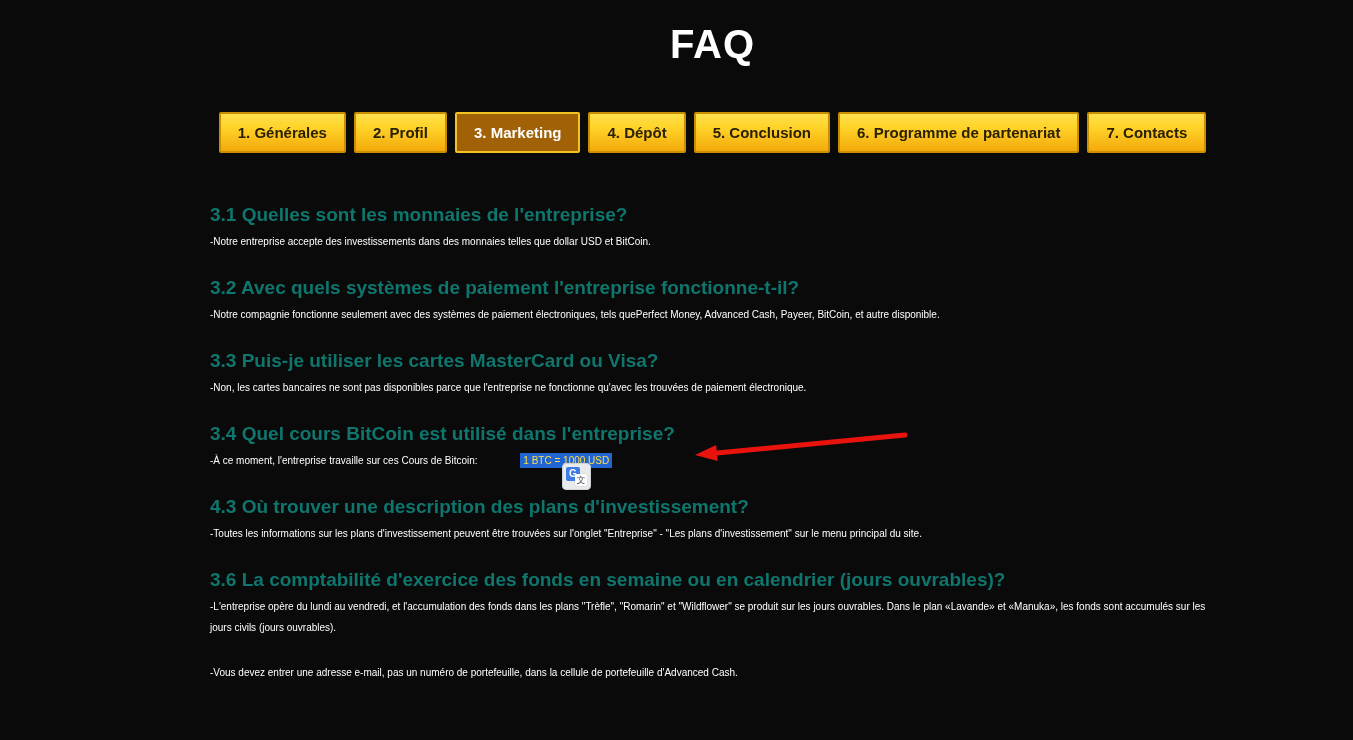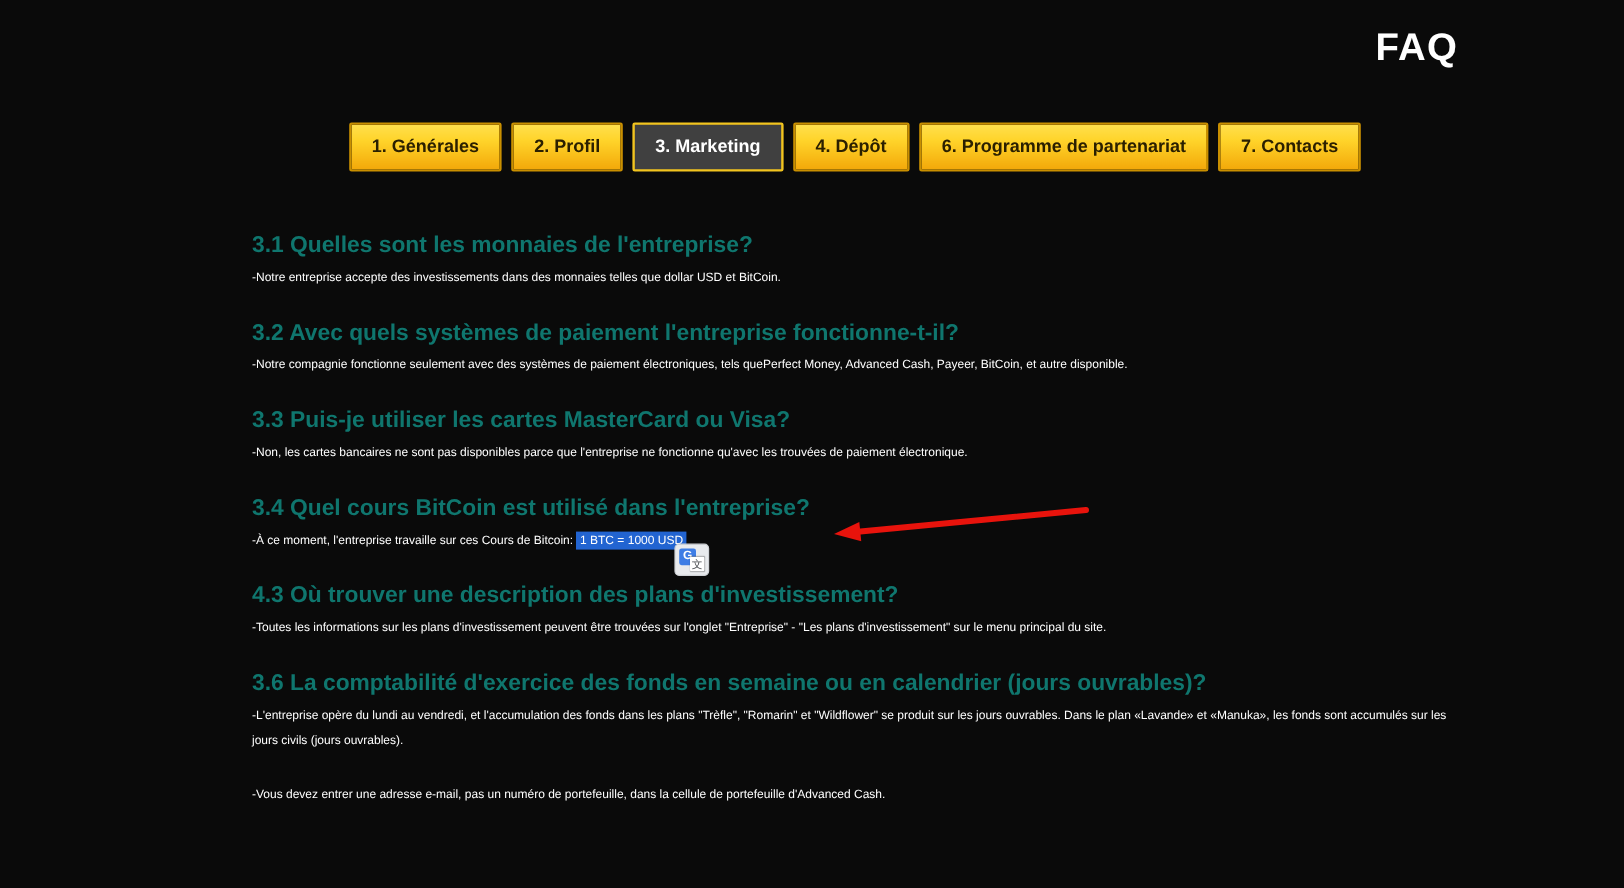--- a/index.html
+++ b/index.html
@@ -11,23 +11,23 @@
     font-family: "Liberation Sans", sans-serif;
   }
   .content {
     margin-left: 210px;
     width: 1005px;
     padding-top: 20px;
     position: relative;
   }
   h1.page-title {
     margin: 0;
-    text-align: right;
+    text-align: center;
     color: #ffffff;
-    font-size: 32px;
+    font-size: 40px;
     font-weight: 700;
     line-height: 1.2;
     letter-spacing: 1px;
   }
   .tabs-row {
     margin-top: 44px;
     display: flex;
     justify-content: center;
     gap: 8px;
   }
@@ -38,21 +38,21 @@
     color: #2b2000;
     font-size: 15px;
     font-weight: 700;
     padding: 9px 17px;
     line-height: 19px;
     cursor: pointer;
     white-space: nowrap;
     font-family: "Liberation Sans", sans-serif;
   }
   .tab.active {
-    background: #404040;
+    background: #a16207;
     border: 2px solid #f2c41f;
     color: #ffffff;
   }
   .faq-list { margin-top: 50px; }
   .faq-item { margin-bottom: 24px; position: relative; }
   .faq-item h3 {
     margin: 0 0 5px 0;
     color: #0f766e;
     font-size: 19px;
     font-weight: 700;
@@ -60,22 +60,23 @@
   }
   .faq-item p {
     margin: 0;
     color: #ffffff;
     font-size: 10px;
     font-weight: 400;
     line-height: 21px;
   }
   .highlight {
     background: #2264d1;
-    color: #ffffff;
+    color: #fde047;
     padding: 2px 3px;
+    margin-left: 40px;
   }
   
   .gt-btn {
     position: absolute;
     left: 352px;
     top: 41px;
     width: 29px;
     height: 27px;
     background: #e8eaed;
     border: 1px solid #cfd2d6;
@@ -123,20 +124,21 @@
 
 <div class="content">
 
   <h1 class="page-title">FAQ</h1>
 
   <div class="tabs-row">
     <button class="tab">1. Générales</button>
     <button class="tab">2. Profil</button>
     <button class="tab active">3. Marketing</button>
     <button class="tab">4. Dépôt</button>
+    <button class="tab">5. Conclusion</button>
     <button class="tab">6. Programme de partenariat</button>
     <button class="tab">7. Contacts</button>
   </div>
 
   <div class="faq-list">
 
     <div class="faq-item">
       <h3>3.1 Quelles sont les monnaies de l'entreprise?</h3>
       <p>-Notre entreprise accepte des investissements dans des monnaies telles que dollar USD et BitCoin.</p>
     </div>

